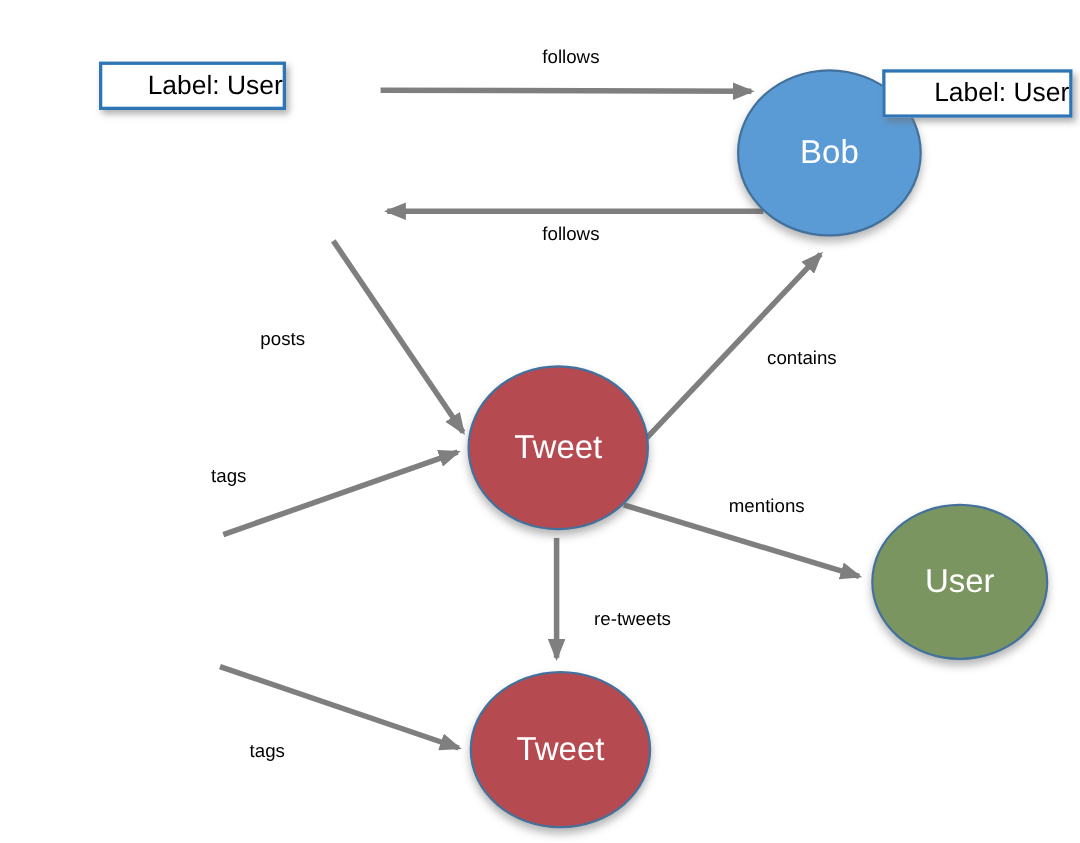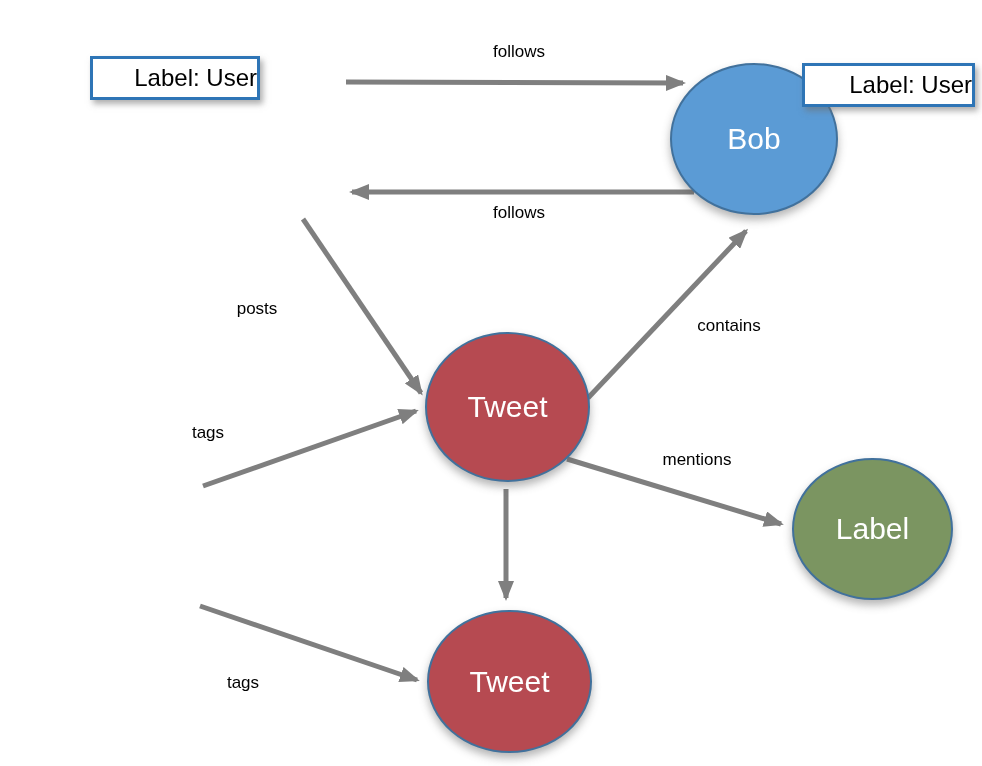--- a/index.html
+++ b/index.html
@@ -86,33 +86,34 @@
   <div class="node node-bob" style="background-color: rgb(91, 155, 213);">
     <span>Bob</span>
   </div>
 
   <div class="node node-tweet1" style="background-color: rgb(182, 74, 81);">
     <span>Tweet</span>
   </div>
 
 
   <div class="node node-link" style="background-color: rgb(123, 149, 97);">
-    <span>Label</span>
+    <span>User</span>
   </div>
 
   <div class="node node-tweet2" style="background-color: rgb(182, 74, 81);">
     <span>Tweet</span>
   </div>
 
   <div class="edge-label" style="left:519px; top:52px;">follows</div>
   <div class="edge-label" style="left:519px; top:213px;">follows</div>
   <div class="edge-label" style="left:257px; top:309px;">posts</div>
   <div class="edge-label" style="left:729px; top:326px;">contains</div>
   <div class="edge-label" style="left:208px; top:433px;">tags</div>
   <div class="edge-label" style="left:697px; top:460px;">mentions</div>
+  <div class="edge-label" style="left:575px; top:563px;">re-tweets</div>
   <div class="edge-label" style="left:243px; top:683px;">tags</div>
 
   <div class="anno anno-left" style="border-color: rgb(46, 117, 182);">
     <span>Label: User</span>
   </div>
 
   <div class="anno anno-right" style="border-color: rgb(46, 117, 182);">
     <span>Label: User</span>
   </div>
 

